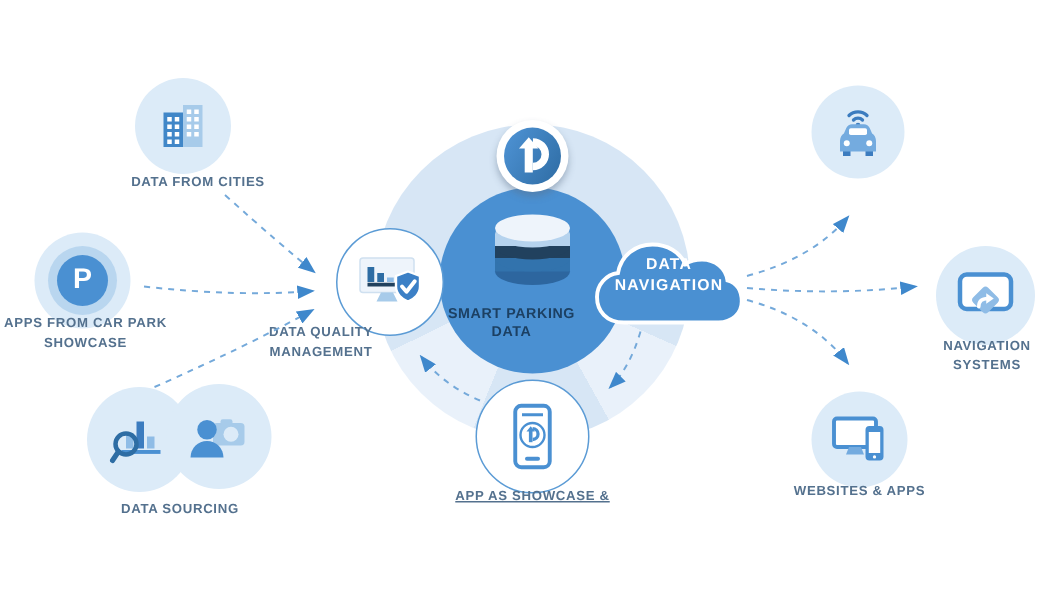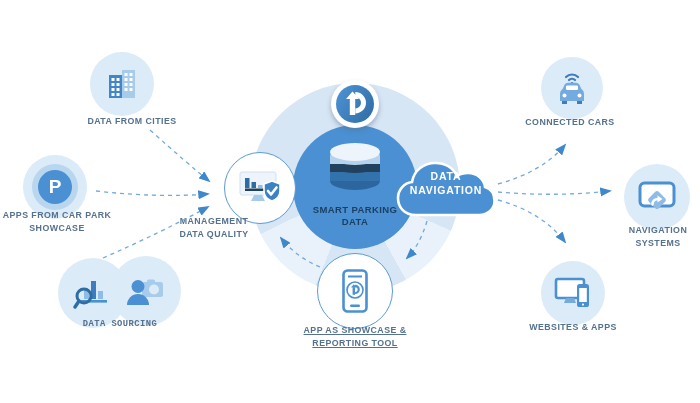--- a/index.html
+++ b/index.html
@@ -67,21 +67,21 @@
       <rect x="3" y="33" width="50" height="9" fill="#3273ad"></rect>
       <ellipse cx="28" cy="33" rx="25" ry="9" fill="#3273ad"></ellipse>
       <rect x="3" y="25" width="50" height="8" fill="#21415e"></rect>
       <ellipse cx="28" cy="25" rx="25" ry="9" fill="#21415e"></ellipse>
       <rect x="3" y="17" width="50" height="8" fill="#b6d3ee"></rect>
       <ellipse cx="28" cy="17" rx="25" ry="9" fill="#b6d3ee"></ellipse>
       <ellipse cx="28" cy="13" rx="25" ry="9" fill="#eef4fb"></ellipse>
     </svg>
   </div>
 
-  <div class="abs center-label node" style="left:293px;top:204px;width:124px;">
+  <div class="abs center-label node" style="left:279px;top:204px;width:124px;">
     <div>SMART PARKING</div>
     <div>DATA</div>
   </div>
 
   <div id="logo-wrap" class="abs node">
     <svg width="40" height="40" viewBox="0 0 40 40">
       <defs>
         <linearGradient id="lg" x1="0" y1="0" x2="1" y2="0.6">
           <stop offset="0" stop-color="#4f94d6"></stop>
             <stop offset="1" stop-color="#3372ab"></stop>
@@ -102,40 +102,39 @@
         <rect x="14.5" y="15" width="4.5" height="6" fill="#2e6da4"></rect>
         <rect x="21" y="18" width="4.5" height="3" fill="#8fbce6"></rect>
         <rect x="8" y="21.5" width="20" height="2.5" fill="#21415e"></rect>
         <polygon points="17,28 25,28 28,34 14,34" fill="#a7cbea"></polygon>
         <path d="M35,14 l8,3 v7 c0,5 -4,8.5 -8,10 c-4,-1.5 -8,-5 -8,-10 v-7 z" fill="#3c80c6" stroke="#ffffff" stroke-width="1.6"></path>
         <polyline points="31,24 34,27.5 39.5,20.5" fill="none" stroke="#ffffff" stroke-width="2.6" stroke-linecap="round" stroke-linejoin="round"></polyline>
       </svg>
     </span>
   </div>
   <div class="abs label node" style="left:164px;top:215px;width:100px;">
+    <div>DATA QUALITY</div>
     <div>MANAGEMENT</div>
-    <div>DATA QUALITY</div>
   </div>
 
   <div class="abs circle ringed node" style="left:317px;top:253px;width:76px;height:76px;">
     <span class="iconbox">
       <svg width="28" height="46" viewBox="0 0 28 46">
         <rect x="2.5" y="2.5" width="23" height="41" rx="4" fill="#ffffff" stroke="#4a90d2" stroke-width="2.6"></rect>
         <rect x="7" y="7.5" width="14" height="2" fill="#4a90d2"></rect>
         <rect x="9" y="36.5" width="10" height="2.6" rx="1.3" fill="#4a90d2"></rect>
         <circle cx="14" cy="22" r="8" fill="none" stroke="#4a90d2" stroke-width="1.6"></circle>
         <path d="M14.1,17.8 a3.6,3.6 0 0 1 0,7.2" stroke="#4a90d2" stroke-width="2.2" fill="none"></path>
         <rect x="11.6" y="19.2" width="2.4" height="7.6" fill="#4a90d2"></rect>
         <polygon points="10,19.6 12.8,16.2 15.6,19.6" fill="#4a90d2"></polygon>
       </svg>
     </span>
   </div>
   <div class="abs label node" style="left:285px;top:324px;width:140px;text-decoration:underline;">
     <div>APP AS SHOWCASE &amp;</div>
-    <div>REPORTING TOOL</div>
   </div>
 
   <div class="abs node" style="left:396px;top:155px;width:100px;height:67px;">
     <svg width="100" height="67" viewBox="0 0 100 67">
       <path d="M20,60
                C8,60 2,52 2,43 C2,35 8,28 16,27
                C18,15 28,8 39,8 C49,8 57,13 61,21
                C64,19 68,18 72,18 C81,18 88,24 89,32
                C96,34 98.5,40 98.5,46 C98.5,54 92,60 83,60 Z" fill="#4a90d2" stroke="#ffffff" stroke-width="2.6"></path>
     </svg>
@@ -197,40 +196,39 @@
     <span class="iconbox">
       <svg width="40" height="38" viewBox="0 0 40 38">
         <rect x="16" y="10" width="21" height="15" rx="2.5" fill="#a7cbea"></rect>
         <rect x="21" y="7.5" width="8" height="4" rx="1.5" fill="#a7cbea"></rect>
         <circle cx="28" cy="17.5" r="5" fill="#dcebf8"></circle>
         <circle cx="12" cy="14.5" r="6.5" fill="#4a90d2"></circle>
         <path d="M1,33 a11,11 0 0 1 22,0 z" fill="#4a90d2"></path>
       </svg>
     </span>
   </div>
-  <div class="abs label node" style="left:40px;top:318px;width:160px;font-family:Liberation Mono, monospace;">
+  <div class="abs label node" style="left:40px;top:333px;width:160px;">
     <div>DATA SOURCING</div>
   </div>
 
   <div class="abs circle pale node" style="left:541px;top:57px;width:62px;height:62px;">
     <span class="iconbox">
       <svg width="36" height="38" viewBox="0 0 36 38">
         <path d="M12,8 a8.5,8.5 0 0 1 12,0" stroke="#3c7cbf" stroke-width="2.2" fill="none" stroke-linecap="round"></path>
         <path d="M15,11 a4.2,4.2 0 0 1 6,0" stroke="#3c7cbf" stroke-width="2.2" fill="none" stroke-linecap="round"></path>
         <circle cx="18" cy="14.5" r="1.6" fill="#3c7cbf"></circle>
         <rect x="8" y="31" width="5" height="4" fill="#3c7cbf"></rect>
         <rect x="23" y="31" width="5" height="4" fill="#3c7cbf"></rect>
         <path d="M6,32 v-7 c0-2.2 1-4 2.6-5 l1.6-3.6 c0.7-1.6 2.2-2.6 3.8-2.6 h8 c1.6,0 3.1,1 3.8,2.6 l1.6,3.6 c1.6,1 2.6,2.8 2.6,5 v7 z" fill="#74abdf"></path>
         <rect x="12" y="16.5" width="12" height="4.5" rx="1.2" fill="#ffffff"></rect>
         <circle cx="10.5" cy="26.5" r="2" fill="#ffffff"></circle>
         <circle cx="25.5" cy="26.5" r="2" fill="#ffffff"></circle>
       </svg>
     </span>
   </div>
-  <div class="abs label node" style="left:500px;top:116px;width:140px;">CONNECTED CARS</div>
 
   <div class="abs circle pale node" style="left:624px;top:164px;width:66px;height:66px;">
     <span class="iconbox">
       <svg width="42" height="36" viewBox="0 0 42 36">
         <rect x="4" y="4" width="34" height="23" rx="4.5" fill="#ffffff" stroke="#4a90d2" stroke-width="3"></rect>
         <rect x="14" y="14" width="14" height="14" rx="2.5" transform="rotate(45 21 21)" fill="#8fbce6"></rect>
         <path d="M16.5,25.5 c0-4 2-5.5 6-5.5" stroke="#ffffff" stroke-width="2.4" fill="none" stroke-linecap="round"></path>
         <polygon points="21.5,16.5 26.5,20 21.5,23.5" fill="#ffffff"></polygon>
       </svg>
     </span>

